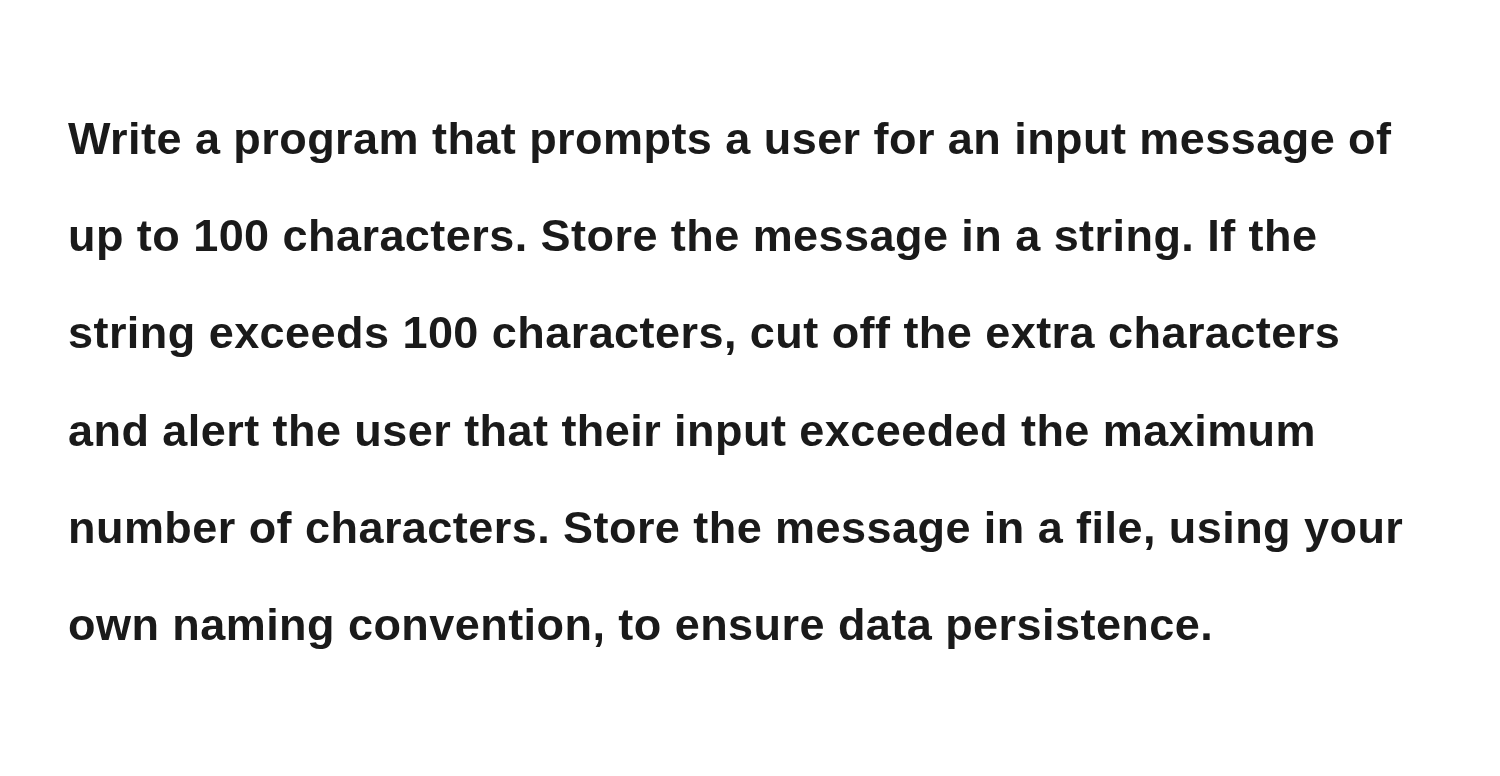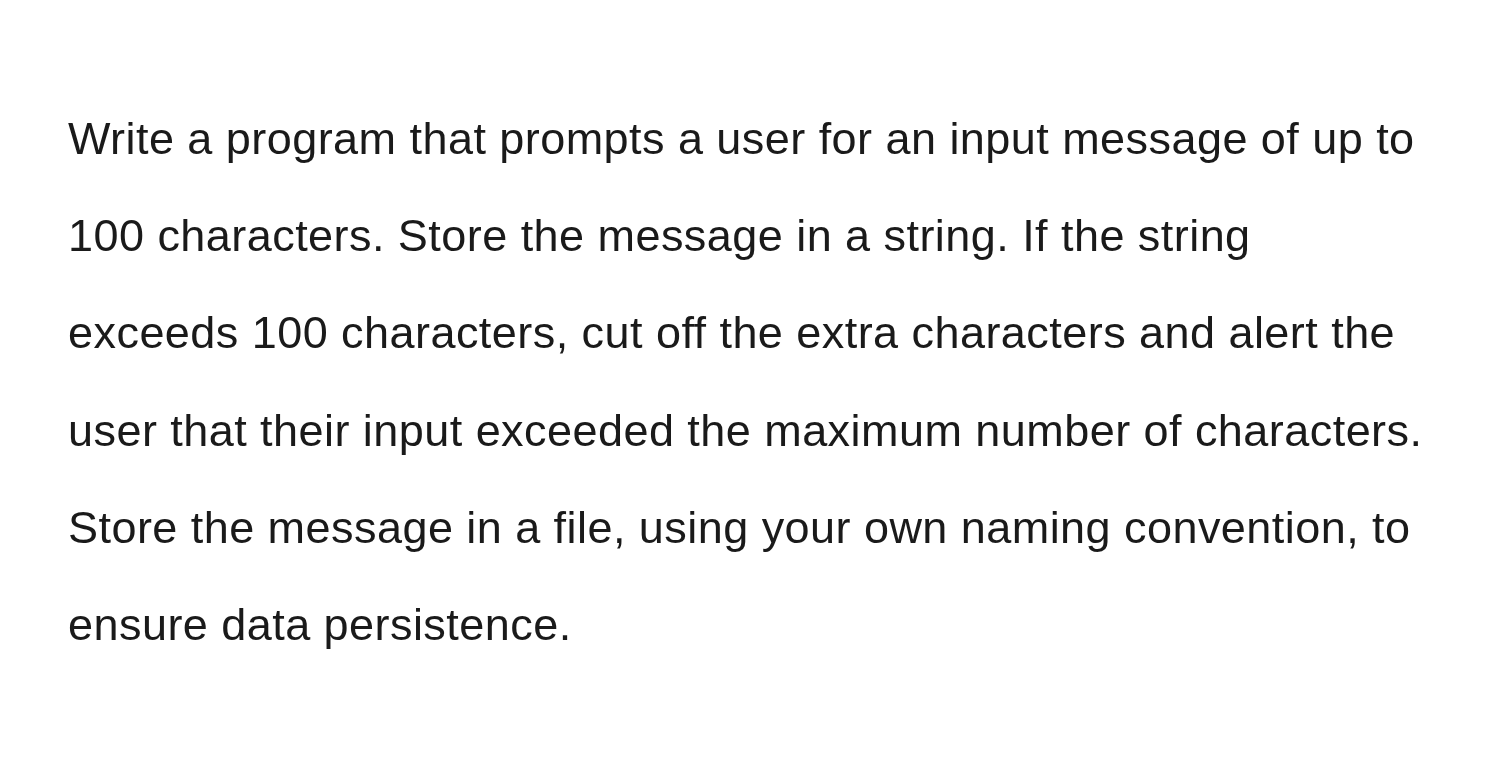--- a/index.html
+++ b/index.html
@@ -14,21 +14,21 @@
       overflow: hidden;
     }
     body {
       font-family: -apple-system, BlinkMacSystemFont, "Segoe UI", "Helvetica Neue", Arial, sans-serif;
       color: #1a1a1a;
       padding: 90px 68px 68px 68px;
     }
     .paragraph {
       font-size: 45px;
       line-height: 2.16;
-      font-weight: 400;
+      font-weight: 700;
       letter-spacing: 0.01em;
       color: #1a1a1a;
     }
   </style>
 </head>
 <body>
 
 <p class="paragraph">Write a program that prompts a user for an input message of up to 100 characters. Store the message in a string. If the string exceeds 100 characters, cut off the extra characters and alert the user that their input exceeded the maximum number of characters. Store the message in a file, using your own naming convention, to ensure data persistence.</p>
 
 </body></html>

